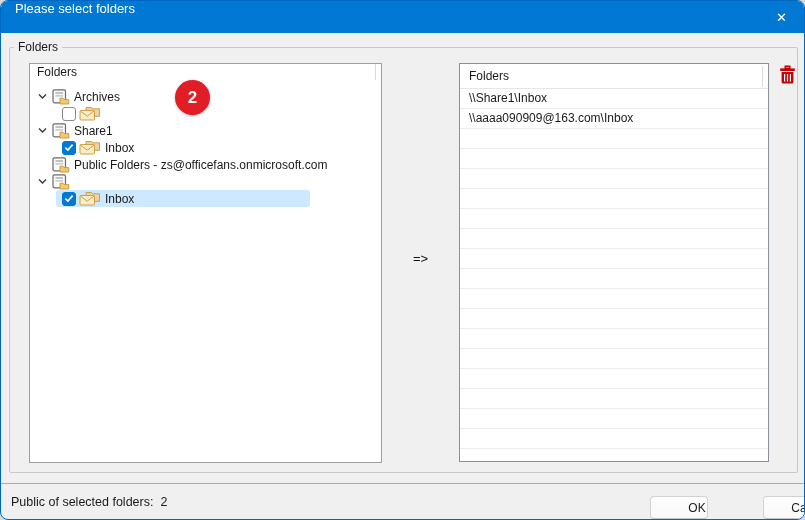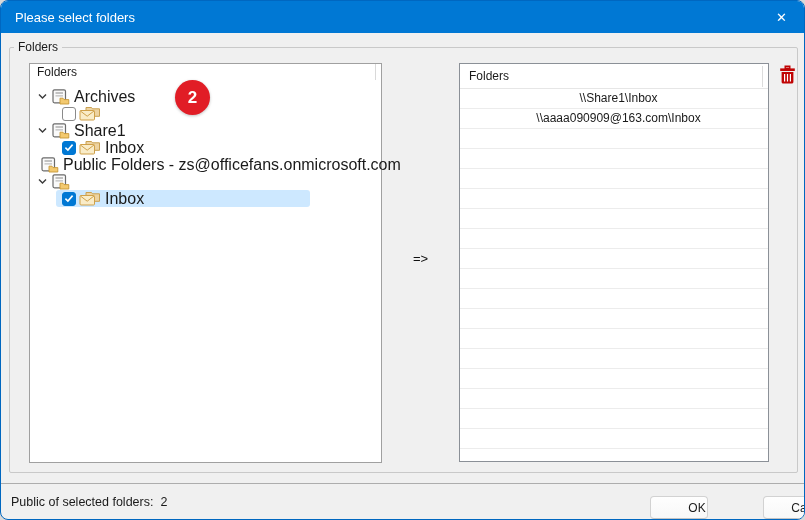--- a/index.html
+++ b/index.html
@@ -11,37 +11,37 @@
     --body:#f0f0f0;
   }
   *{margin:0;padding:0;box-sizing:border-box;}
   html,body{background:#d8d8d8;font-family:"Liberation Sans",sans-serif;}
   .window{
     position:relative;width:805px;height:520px;background:var(--body);
     border:1px solid #0067c0;border-radius:8px;overflow:hidden;
   }
   
   .titlebar{position:absolute;left:0;top:0;right:0;height:32px;background:var(--titlebar);
-    display:flex;align-items:center;}
+    display:flex;align-items:flex-start;}
   .title{color:#fff;font-size:13px;padding-left:14px;}
   .close-btn{position:absolute;right:0;top:0;width:45px;height:32px;display:flex;
     align-items:center;justify-content:center;color:#fff;font-size:13px;cursor:pointer;}
   
   .groupbox{position:absolute;left:8px;top:46px;width:789px;height:426px;
     border:1px solid #c9c9c9;border-radius:2px;}
   .group-label{position:absolute;left:13px;top:39px;background:var(--body);
     padding:0 4px;font-size:12px;color:#1a1a1a;}
   
   .tree-panel{position:absolute;left:28px;top:62px;width:353px;height:400px;
     background:#fff;border:1px solid #a0a0a0;}
   .tree-header{position:relative;height:16px;font-size:12px;color:#1a1a1a;
     padding-left:7px;line-height:16px;}
   .tree-header .col-div{position:absolute;right:5px;top:0;width:1px;height:16px;background:#d9d9d9;}
   .tree-body{margin-top:8px;}
-  .trow{position:relative;display:flex;align-items:center;height:17px;font-size:16px;color:#1a1a1a;}
+  .trow{position:relative;display:flex;align-items:center;height:17px;font-size:12px;color:#1a1a1a;}
   .trow.lv1{padding-left:7px;}
   .trow.lv2{padding-left:32px;}
   .trow>*{position:relative;z-index:1;}
   .hl{position:absolute;left:26px;top:0;width:254px;height:17px;background:var(--selection);
     border-radius:3px;z-index:0;}
   .chev{width:11px;margin-right:4px;display:inline-flex;align-items:center;justify-content:center;}
   .ticon{display:inline-flex;align-items:center;margin-right:4px;}
   .cb{width:14px;height:14px;margin-right:3px;border:1px solid #8a8a8a;border-radius:3px;
     background:#fff;display:inline-flex;align-items:center;justify-content:center;}
   .cb.on{background:var(--accent);border-color:var(--accent);}
@@ -54,21 +54,21 @@
   .arrow{position:absolute;left:381px;top:250px;width:77px;text-align:center;
     font-size:13px;color:#101010;}
   
   .list-panel{position:absolute;left:458px;top:62px;width:310px;height:399px;
     background:#fff;border:1px solid #8b9097;}
   .list-header{position:relative;height:25px;font-size:12px;color:#1a1a1a;padding-left:9px;
     line-height:24px;border-bottom:1px solid #e6e6e6;}
   .list-header .col-div{position:absolute;right:5px;top:2px;width:1px;height:21px;background:#dcdcdc;}
   .list-body{height:372px;overflow:hidden;
     background:repeating-linear-gradient(to bottom,#fff 0 19px,#ececec 19px 20px);}
-  .lrow{height:20px;line-height:19px;font-size:12px;color:#1a1a1a;padding-left:9px;white-space:nowrap;text-align:center;}
+  .lrow{height:20px;line-height:19px;font-size:12px;color:#1a1a1a;padding-left:9px;white-space:nowrap;}
   
   .trash-btn{position:absolute;left:776px;top:64px;width:20px;height:22px;cursor:pointer;
     display:flex;align-items:flex-start;justify-content:center;}
   
   .bottom-sep{position:absolute;left:0;right:0;top:482px;border-top:1px solid #adadad;}
   .status{position:absolute;left:10px;top:482px;height:37px;display:flex;align-items:center;
     font-size:12.5px;color:#1a1a1a;}
   .status .count{margin-left:7px;}
   .btn{position:absolute;top:495px;width:58px;height:23px;border:1px solid #d2d2d2;
     border-bottom-color:#c3c3c3;border-radius:4px;background:linear-gradient(#fefefe,#f8f8f8);

